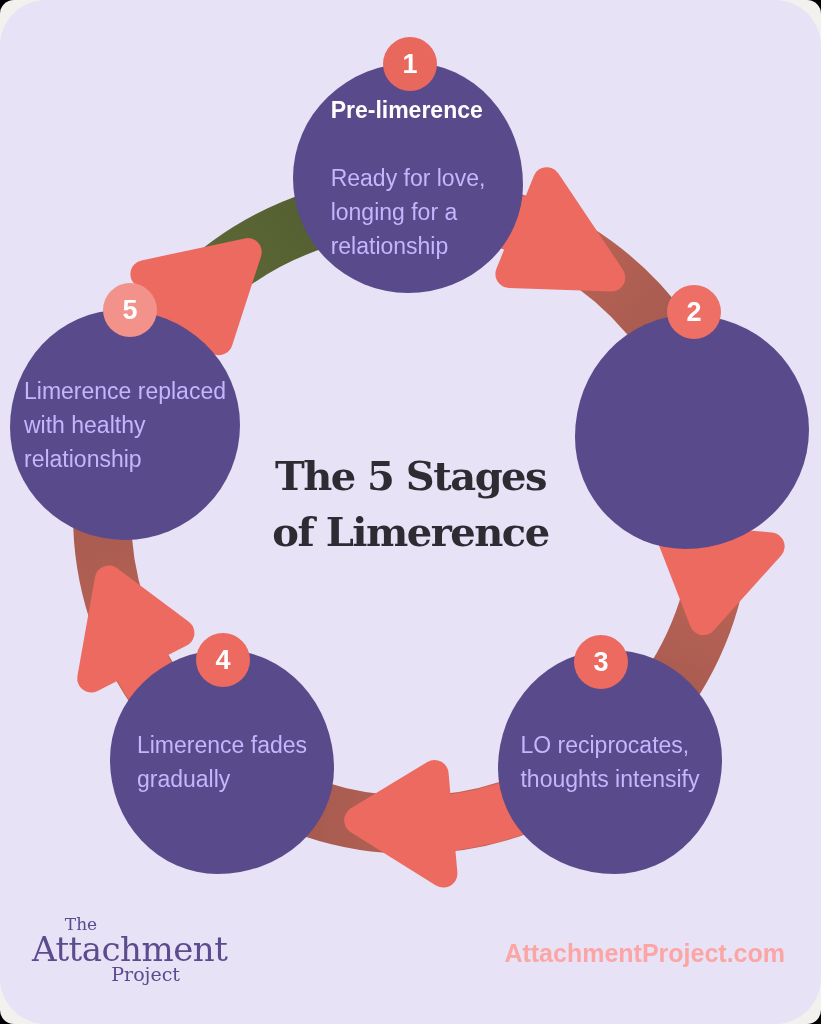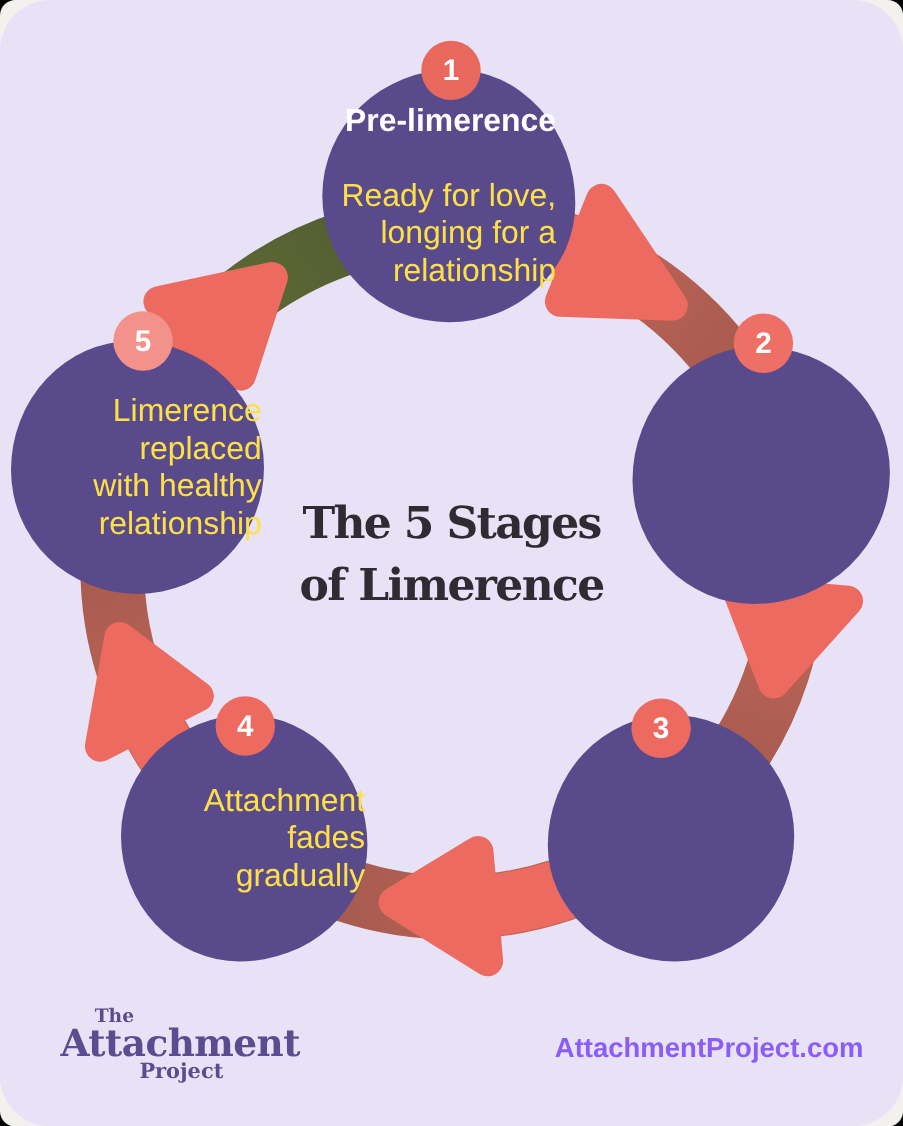--- a/index.html
+++ b/index.html
@@ -35,60 +35,60 @@
   }
 
   .stage {
     position: absolute;
     background: #594a8b;
     display: flex;
     align-items: center;
     justify-content: center;
   }
   .stage-text {
-    text-align: right;
+    text-align: left;
     color: #ffffff;
     white-space: pre-line;
     line-height: 34px;
-    font-size: 29px;
+    font-size: 23px;
     padding: 0 2px;
   }
   .stage-name { font-weight: bold; }
-  .stage-desc { color: #fde047; }
+  .stage-desc { color: #c4b5fd; }
   .badge {
     position: absolute;
     width: 54px; height: 54px;
     border-radius: 50%;
     background: #ec6a5f;
     color: #ffffff;
     font-weight: bold;
     font-size: 27px;
     display: flex;
     align-items: center;
     justify-content: center;
   }
 
   .logo {
     position: absolute;
-    left: 55px; top: 916px;
+    left: 32px; top: 916px;
     width: 150px;
     font-family: "DejaVu Serif", serif;
-    font-weight: bold;
+    font-weight: normal;
     color: #5b4b8f;
   }
   .logo-the  { font-size: 17px; line-height: 17px; text-align: center; padding-right: 52px; }
   .logo-attachment { font-size: 34px; line-height: 32px; letter-spacing: -0.5px; }
   .logo-project { font-size: 19px; line-height: 18px; text-align: right; padding-right: 2px; }
 
   .website {
     position: absolute;
     right: 36px; top: 939px;
     font-size: 25px;
     font-weight: bold;
-    color: #8b5cf6;
+    color: #fca5a5;
   }
 </style>
 </head>
 <body>
 
 <div class="frame">
   <div class="underlay"></div>
   <div class="card"></div>
 
   <svg class="ring" width="821" height="1024" viewBox="0 0 821 1024">
@@ -157,29 +157,31 @@
     </div>
     <div class="stage-text">
     </div>
   </div>
 
   <div class="stage" style="left:498px; top:650px; width:224px; height:224px; border-radius:50% 50% 48% 52% / 53% 49% 51% 47%;">
     <div class="badge" style="left:76px; top:-15px; background:#ec6a60;">
       <span>3</span>
     </div>
     <div class="stage-text">
+      <div class="stage-desc">LO reciprocates,
+thoughts intensify</div>
     </div>
   </div>
 
   <div class="stage" style="left:110px; top:650px; width:224px; height:224px; border-radius:51% 49% 52% 48% / 49% 53% 47% 51%;">
     <div class="badge" style="left:86px; top:-17px; background:#ec6a60;">
       <span>4</span>
     </div>
     <div class="stage-text">
-      <div class="stage-desc">Attachment fades
+      <div class="stage-desc">Limerence fades
 gradually</div>
     </div>
   </div>
 
   <div class="stage" style="left:10px; top:310px; width:230px; height:230px; border-radius:48% 52% 50% 50% / 51% 50% 50% 49%;">
     <div class="badge" style="left:93px; top:-27px; background:#f2928b;">
       <span>5</span>
     </div>
     <div class="stage-text">
       <div class="stage-desc">Limerence replaced

